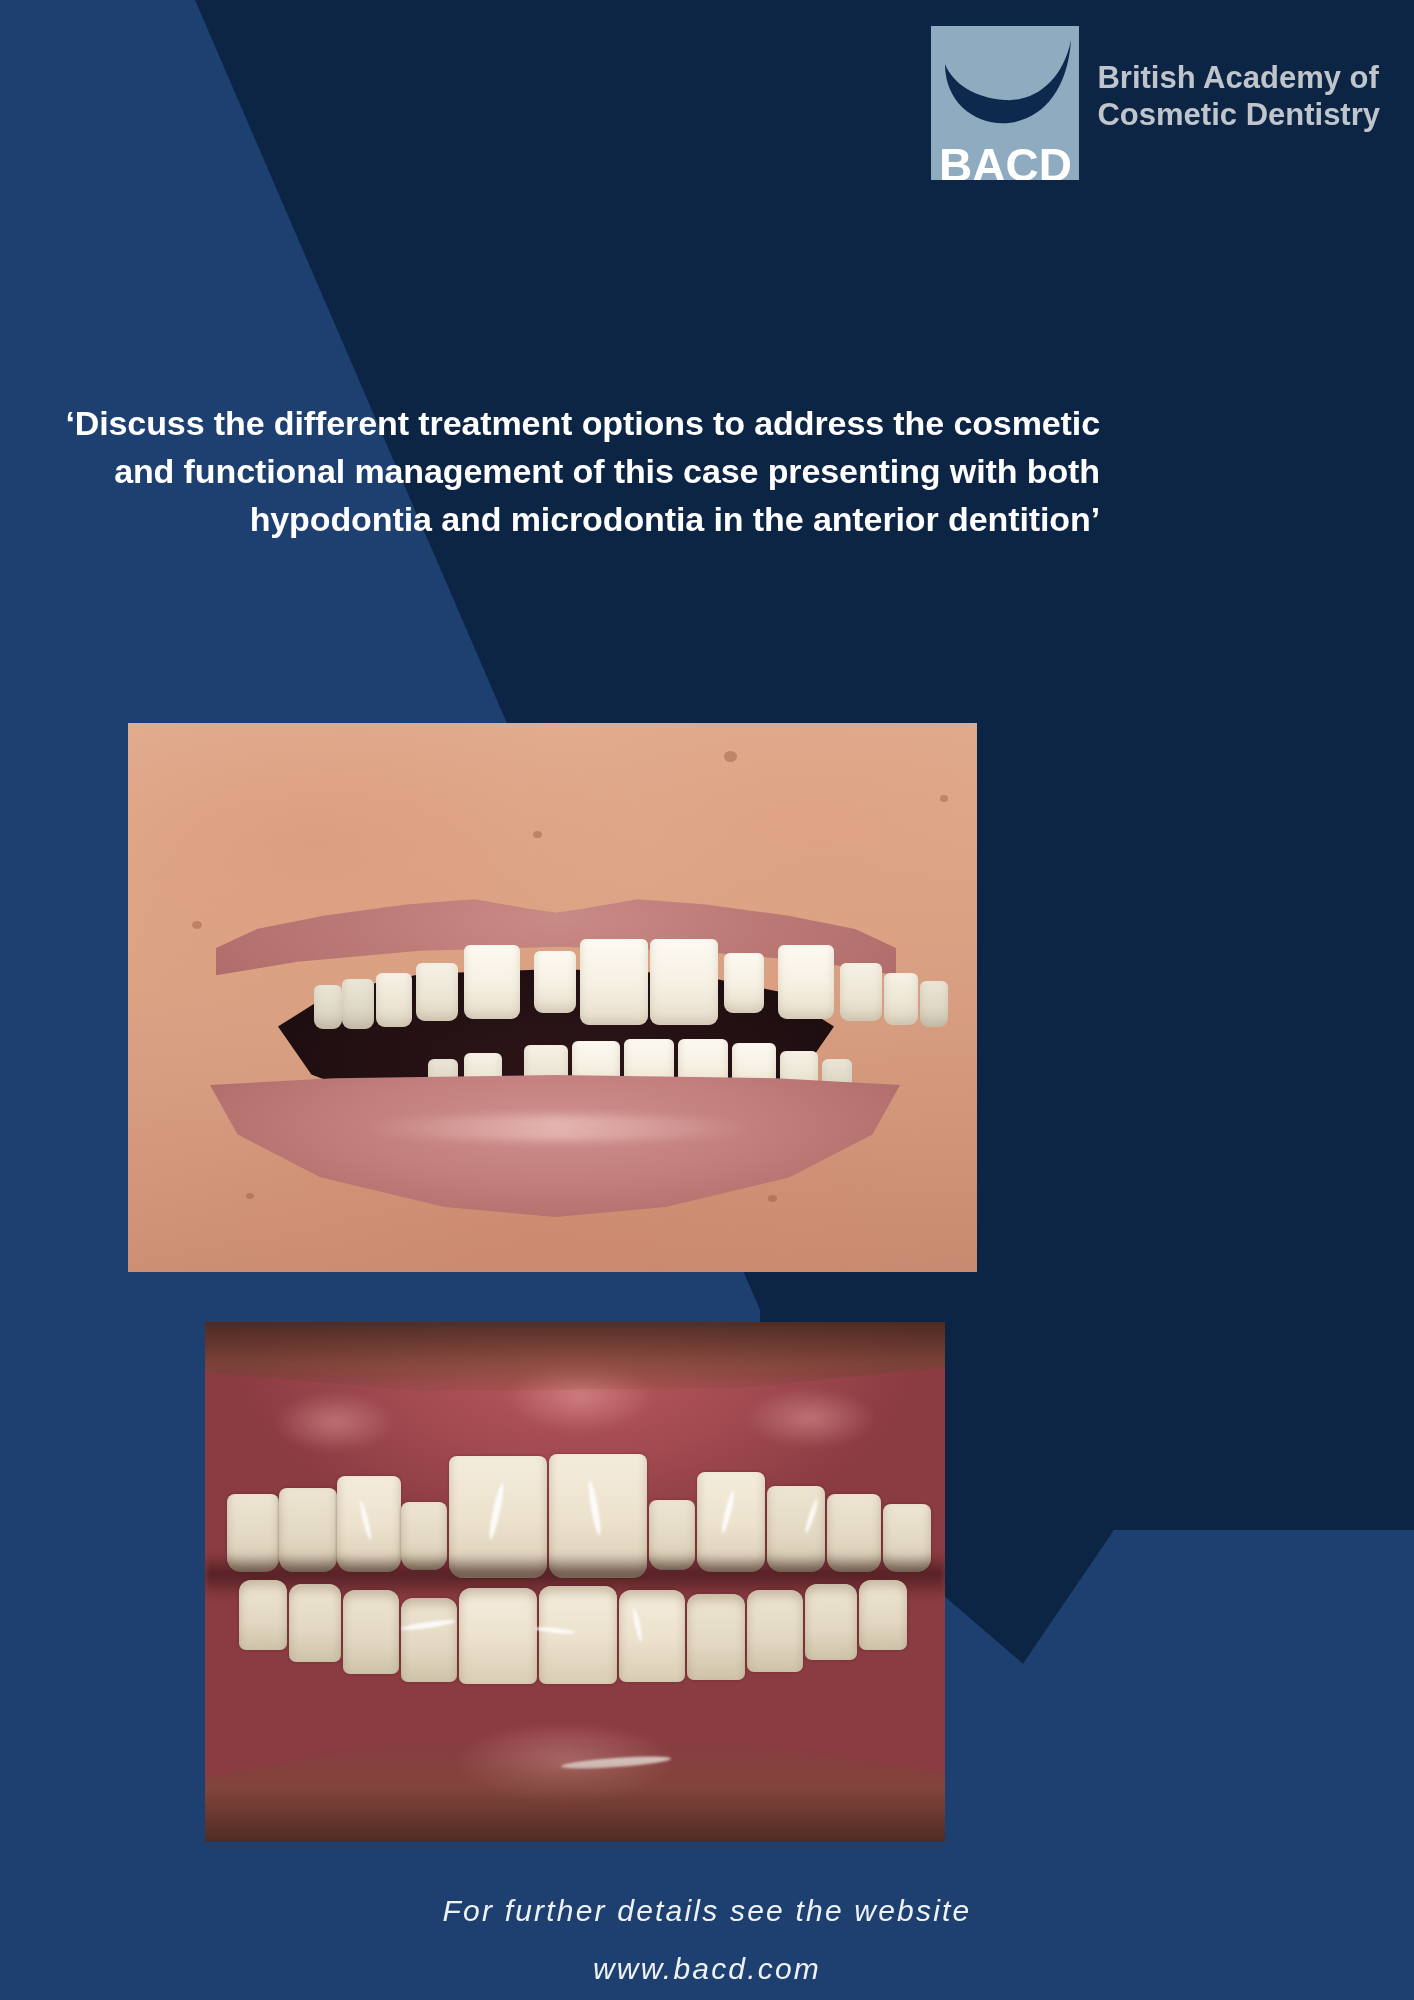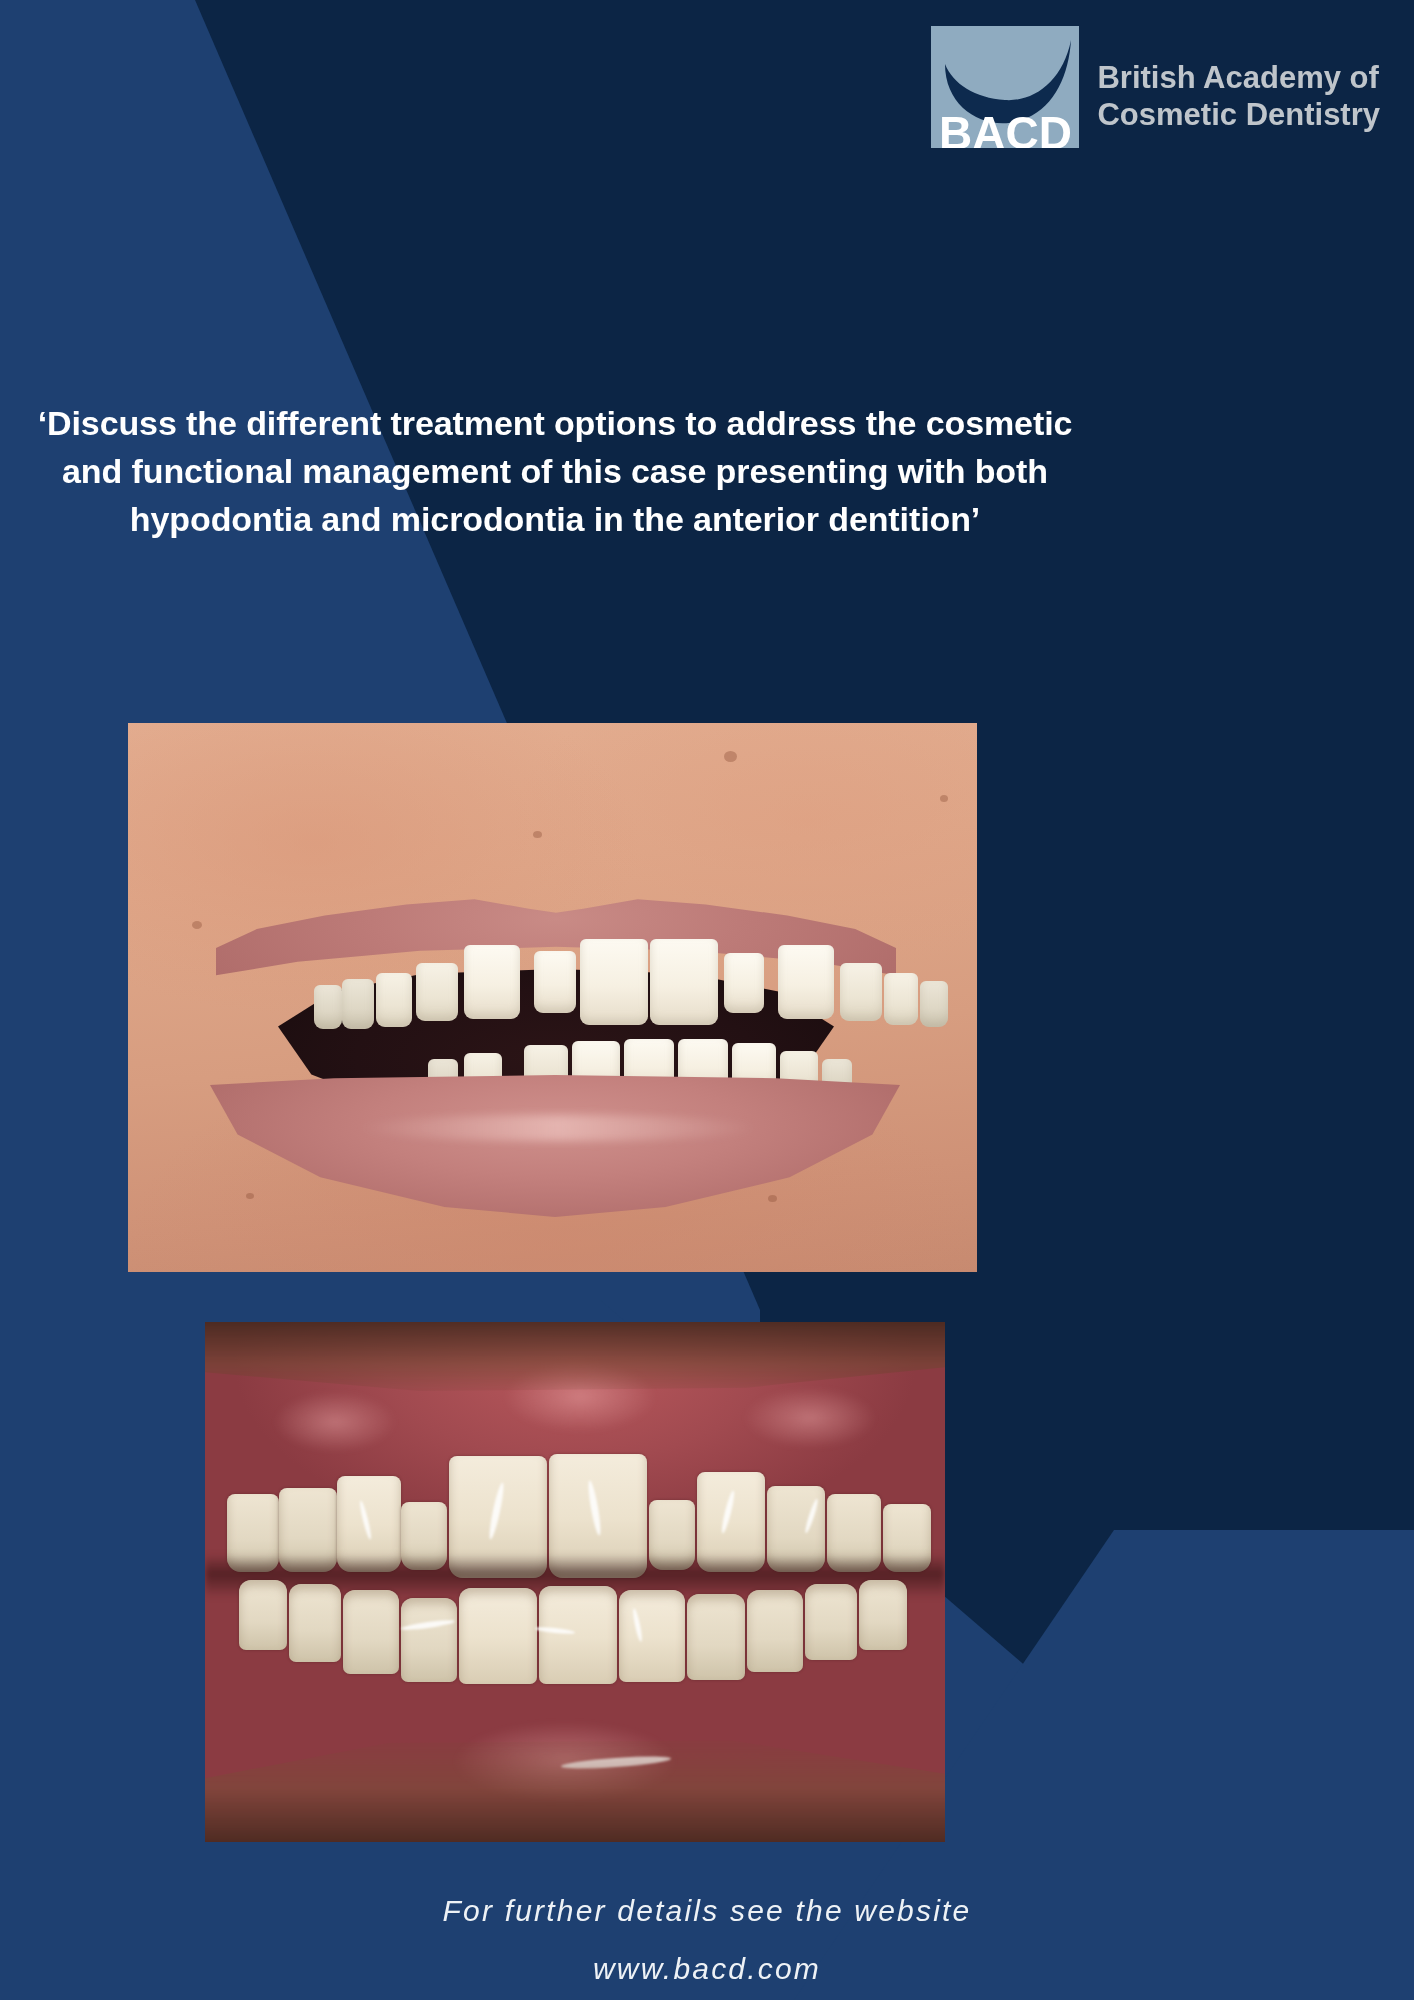--- a/index.html
+++ b/index.html
@@ -52,21 +52,21 @@
     position: absolute;
     top: 26px;
     right: 34px;
     display: flex;
     align-items: flex-start;
     gap: 18px;
   }
   .logo-mark {
     position: relative;
     width: 148px;
-    height: 122px;
+    height: 154px;
     background: #8fabc0;
     flex: 0 0 auto;
     overflow: hidden;
   }
   .logo-mark svg { position: absolute; left: 0; top: 0; }
   .logo-mark .bacd-letters {
     position: absolute;
     left: 0; right: 0;
     bottom: -8px;
     text-align: center;
@@ -100,21 +100,21 @@
     font-weight: normal;
     line-height: 1.42;
     letter-spacing: 0.1px;
   }
 
   .essay-title {
     position: absolute;
     top: 400px;
     left: 10px;
     width: 1090px;
-    text-align: center;
+    text-align: right;
     color: #ffffff;
     font-family: "Liberation Sans", sans-serif;
     font-size: 34px;
     font-weight: bold;
     line-height: 1.41;
     letter-spacing: -0.1px;
   }
 
   
   .photo {

